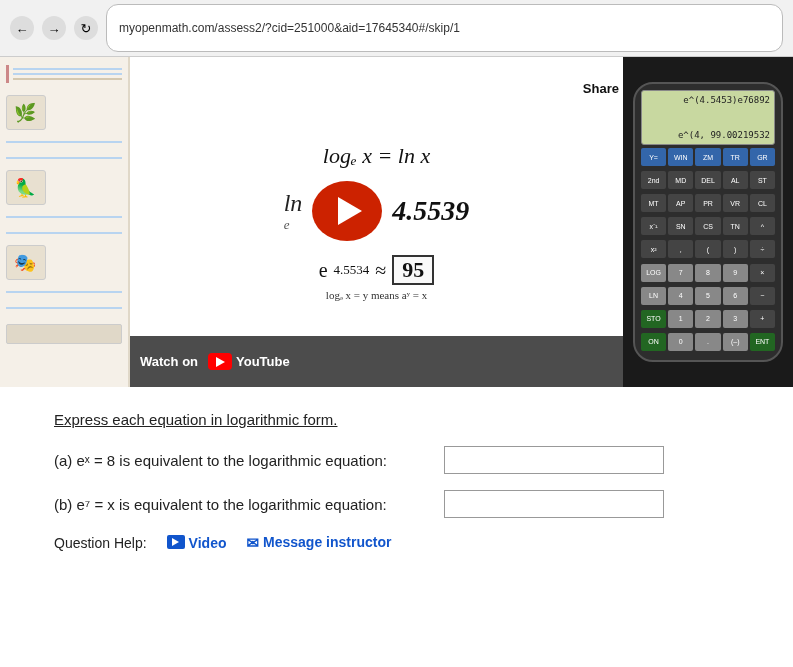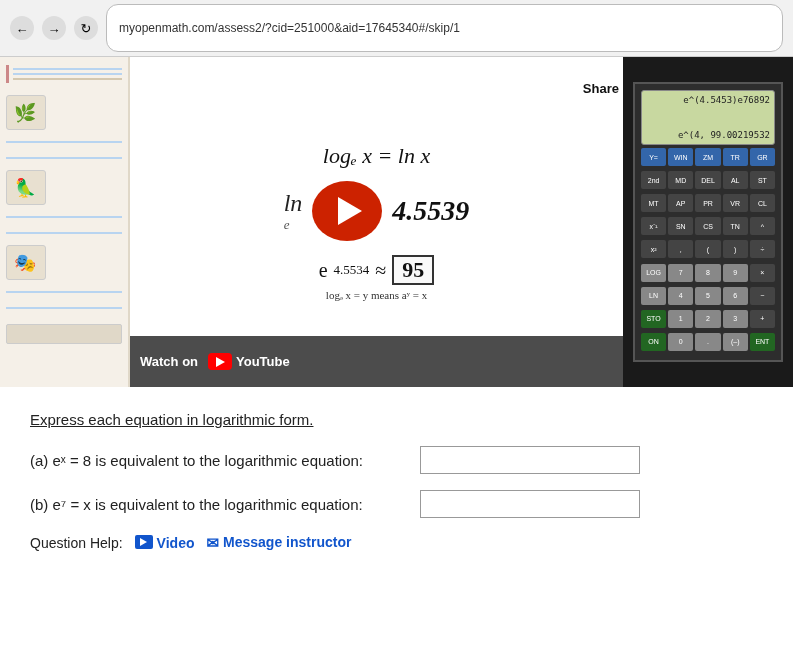--- a/index.html
+++ b/index.html
@@ -200,21 +200,21 @@
       top: 0; bottom: 0;
       width: 170px;
       background: #1a1a1a;
       display: flex;
       align-items: center;
       justify-content: center;
     }
     .calculator {
       background: #2d2d2d;
       border: 2px solid #555;
-      border-radius: 0;
+      border-radius: 20px;
       width: 150px;
       height: 280px;
       padding: 6px;
       display: flex;
       flex-direction: column;
       gap: 3px;
     }
     .calc-screen {
       background: #c8d8a0;
       border: 1px solid #888;
@@ -301,20 +301,21 @@
       font-size: 11px;
       color: #333;
       font-family: 'Times New Roman', serif;
       text-align: center;
       margin-top: 4px;
     }
 
     
     .main-content {
       padding: 24px 30px 20px 30px;
+      margin-left: 24px;
     }
     .instructions {
       font-size: 15px;
       color: #222;
       margin-bottom: 18px;
       text-decoration: underline;
     }
     .question-row {
       display: flex;
       align-items: center;
@@ -335,21 +336,21 @@
       font-size: 14px;
       outline: none;
     }
 
     .question-help {
       font-size: 14px;
       color: #222;
       margin-top: 8px;
       display: flex;
       align-items: center;
-      gap: 12px;
+      gap: 20px;
     }
     .help-link {
       color: #1155cc;
       text-decoration: none;
       cursor: pointer;
       display: flex;
       align-items: flex-start;
       gap: 4px;
       font-weight: bold;
     }

